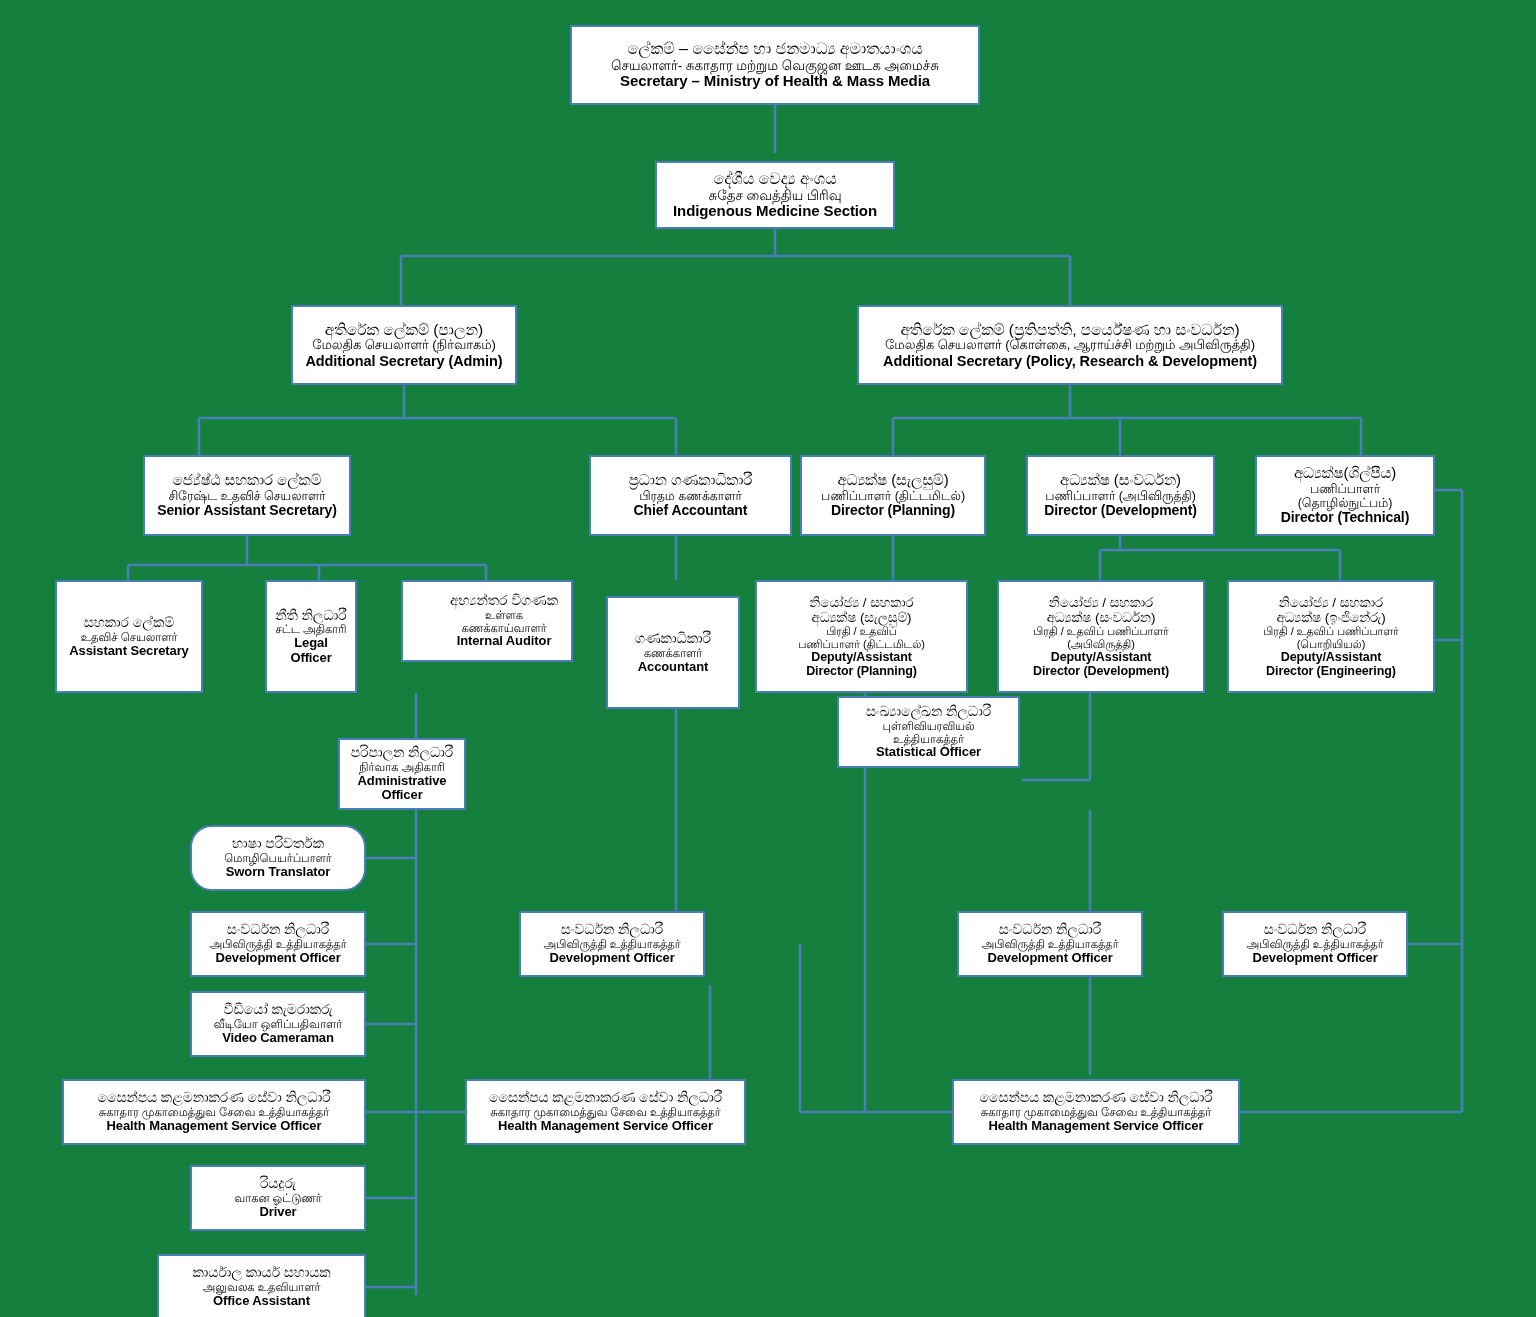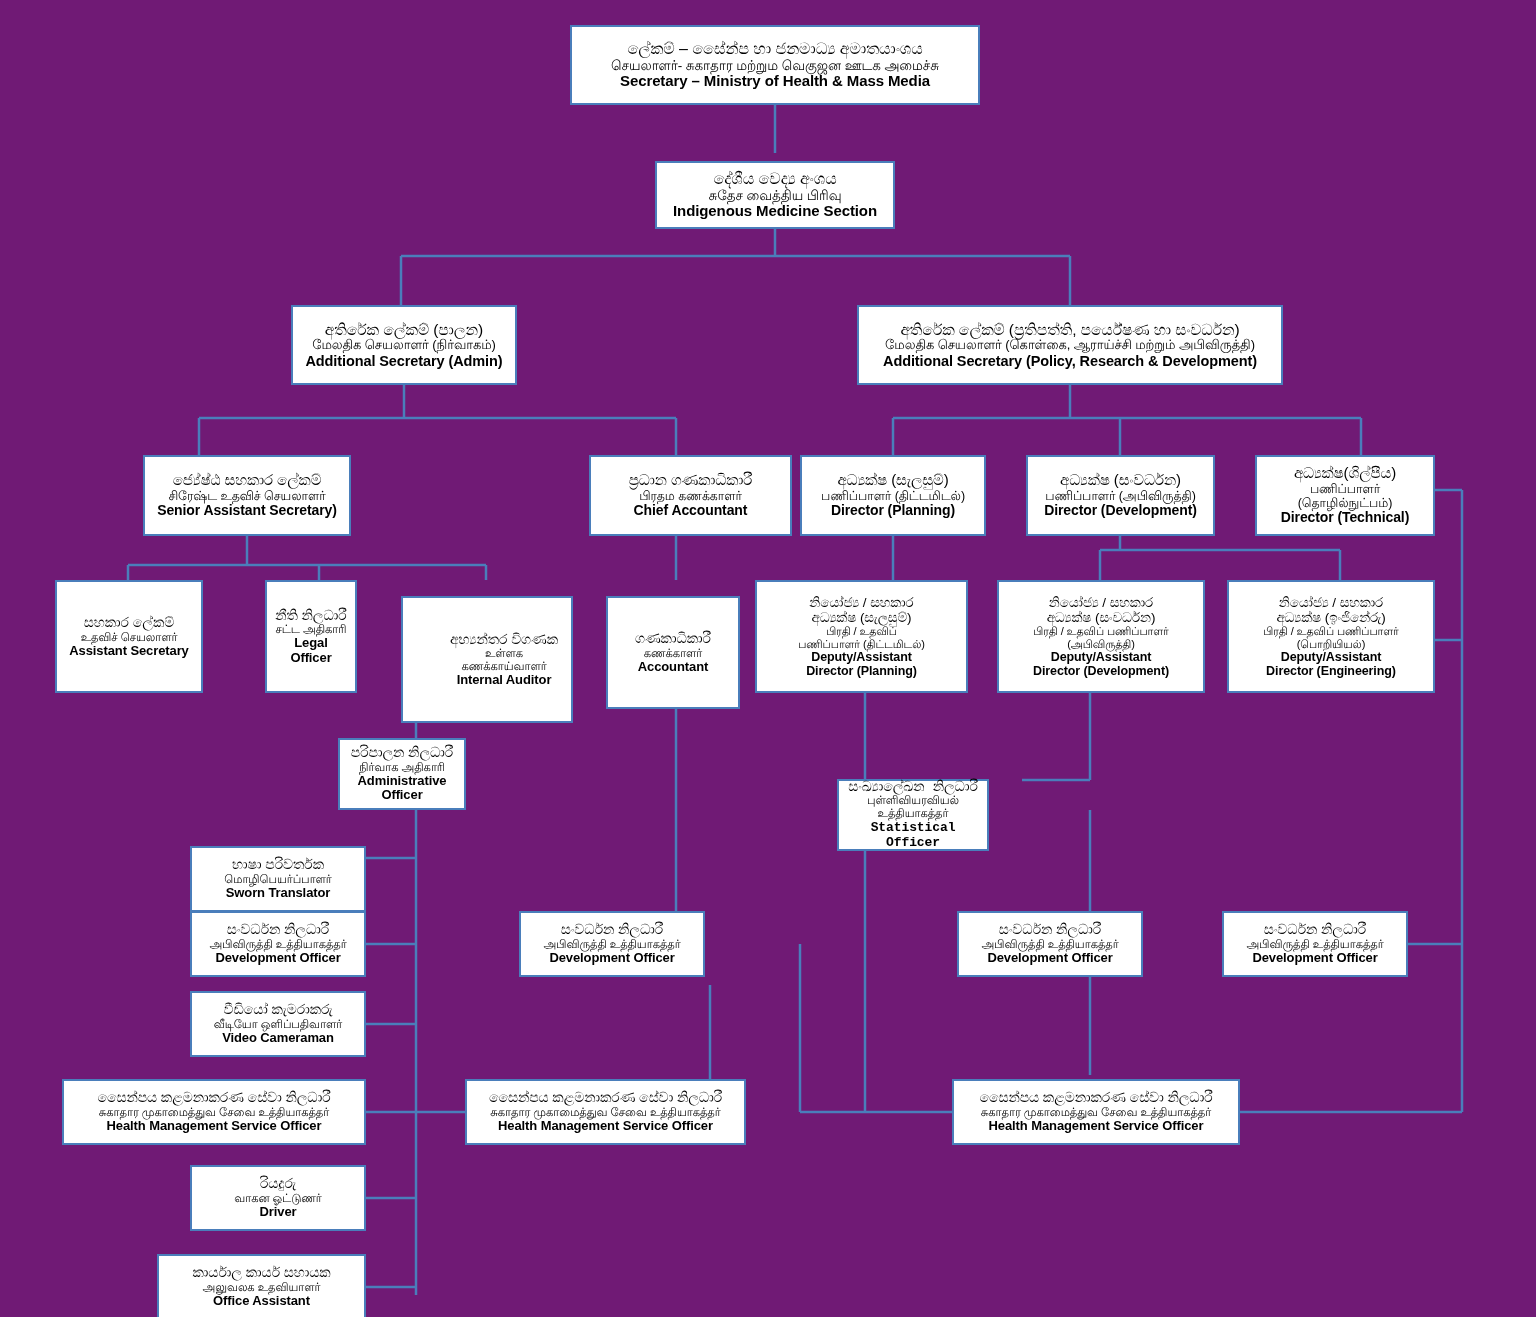--- a/index.html
+++ b/index.html
@@ -7,21 +7,21 @@
     padding: 0;
     background: #ffffff;
   }
   body {
     font-family: "Liberation Sans", sans-serif;
   }
   #chart {
     position: relative;
     width: 1536px;
     height: 1317px;
-    background: #701a75;
+    background: #15803d;
     overflow: hidden;
   }
   #wires {
     position: absolute;
     left: 0;
     top: 0;
     width: 1536px;
     height: 1317px;
     pointer-events: none;
   }
@@ -206,21 +206,21 @@
     <span class="ln ta">உதவிச் செயலாளர்</span>
     <span class="ln en">Assistant Secretary</span>
   </div>
 
   <div class="node small" style="left:265px; top:580px; width:92px; height:113px;">
     <span class="ln si">නීති නිලධාරී</span>
     <span class="ln ta">சட்ட அதிகாரி</span>
     <span class="ln en">Legal Officer</span>
   </div>
 
-  <div class="node small" style="left:401px; top:596px; width:172px; height:127px;padding-left:40px;">
+  <div class="node small" style="left:401px; top:580px; width:172px; height:82px;padding-left:40px;">
     <span class="ln si">අභ්‍යන්තර විගණක</span>
     <span class="ln ta">உள்ளக கணக்காய்வாளர்</span>
     <span class="ln en">Internal Auditor</span>
   </div>
 
   <div class="node small" style="left:606px; top:596px; width:134px; height:113px;">
     <span class="ln si">ගණකාධිකාරී</span>
     <span class="ln ta">கணக்காளர்</span>
     <span class="ln en">Accountant</span>
   </div>
@@ -251,28 +251,28 @@
     <span class="ln en">Deputy/Assistant</span>
     <span class="ln en">Director  (Engineering)</span>
   </div>
 
   <div class="node small" style="left:338px; top:738px; width:128px; height:72px;align-items:flex-end;">
     <span class="ln si">පරිපාලන නිලධාරී</span>
     <span class="ln ta">நிர்வாக அதிகாரி</span>
     <span class="ln en">Administrative  Officer</span>
   </div>
 
-  <div class="node small" style="left:837px; top:779px; width:152px; height:72px;font-family:Liberation Mono, monospace;">
+  <div class="node small" style="left:837px; top:696px; width:183px; height:72px;">
     <span class="ln si">සංඛ්‍යාලේඛන නිලධාරී</span>
     <span class="ln ta">புள்ளிவியரவியல்</span>
     <span class="ln ta">உத்தியாகத்தர்</span>
     <span class="ln en">Statistical Officer</span>
   </div>
 
-  <div class="node small" style="left:190px; top:846px; width:176px; height:66px;">
+  <div class="node small" style="left:190px; top:825px; width:176px; height:66px;border-radius:22px;">
     <span class="ln si">භාෂා පරිවර්තක</span>
     <span class="ln ta">மொழிபெயர்ப்பாளர்</span>
     <span class="ln en">Sworn Translator</span>
   </div>
 
   <div class="node small" style="left:190px; top:911px; width:176px; height:66px;">
     <span class="ln si">සංවර්ධන නිලධාරී</span>
     <span class="ln ta">அபிவிருத்தி உத்தியாகத்தர்</span>
     <span class="ln en">Development Officer</span>
   </div>

